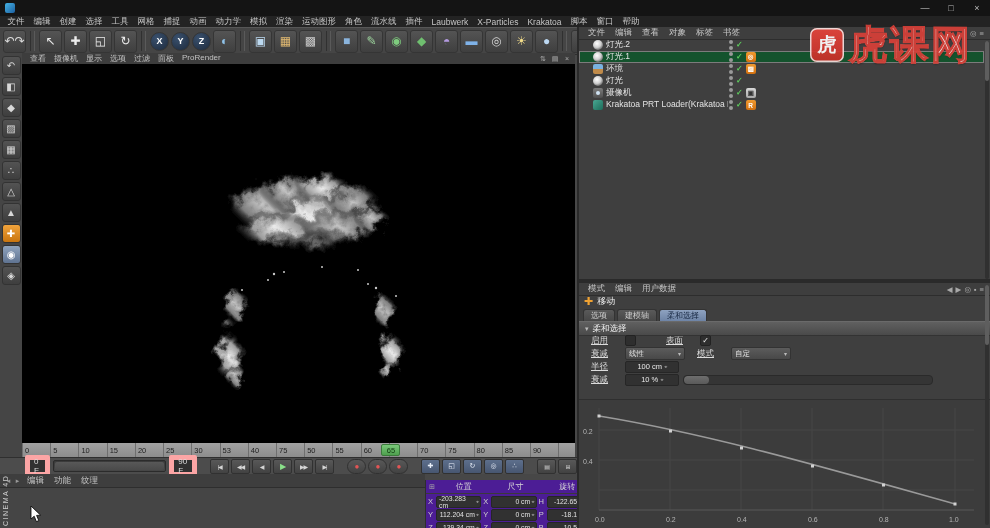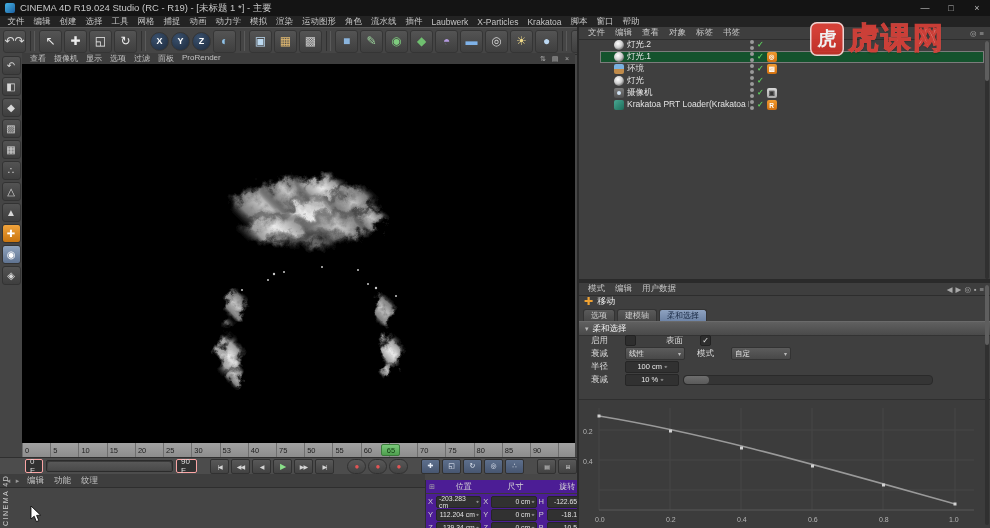--- a/index.html
+++ b/index.html
@@ -31,21 +31,21 @@
   .vp-corner{margin-left:auto;display:flex;gap:2px;padding-right:3px;}
   .vp-corner .ci{font-size:7px;color:#aaa;width:10px;text-align:center;}
   .vp-canvas{position:absolute;left:0;top:11px;width:553px;height:379px;background:#000;overflow:hidden;}
   
   .vp-ruler{position:absolute;left:0;top:390px;width:553px;height:14px;background:linear-gradient(#a2a2a2,#8d8d8d);display:flex;align-items:center;overflow:hidden;}
   .tick{flex:1 1 0;font-size:7.5px;color:#1e1e1e;padding-left:2px;border-left:1px solid #6f6f6f;height:100%;display:flex;align-items:center;}
   .ruler-tail{flex:0.55 1 0;}
   .playhead{position:absolute;left:65%;top:1px;bottom:1px;width:17px;background:linear-gradient(#79c879,#4ea04e);border:1px solid #3c7a3c;border-radius:2px;display:flex;align-items:center;justify-content:center;font-size:7.5px;color:#123a12;}
   
   .transport{position:absolute;left:0;top:457px;width:577px;height:17px;background:#4c4c4c;border-top:1px solid #2f2f2f;display:flex;align-items:center;padding-left:25px;gap:3px;box-sizing:border-box;}
-  .t-field{height:12px;background:#313131;border:1px solid #fca5a5;border-radius:2px;display:flex;align-items:center;padding:0 4px;font-size:8px;color:#ddd;}
+  .t-field{height:12px;background:#313131;border:5px solid #fca5a5;border-radius:2px;display:flex;align-items:center;padding:0 4px;font-size:8px;color:#ddd;}
   .t-groove{width:182px;height:10px;background:linear-gradient(#3a3a3a,#474747);border:1px solid #2b2b2b;border-radius:2px;position:relative;}
   .t-groove::after{content:"";position:absolute;left:1px;right:1px;top:1px;bottom:1px;background:linear-gradient(#585858,#4a4a4a);border-radius:2px;}
   .t-btn{width:17px;height:13px;flex:0 0 auto;background:linear-gradient(#585858,#424242);border:1px solid #313131;border-radius:2px;display:flex;align-items:center;justify-content:center;font-size:6px;color:#d5d5d5;letter-spacing:-1px;}
   .t-btn.accent{color:#8ae08a;font-size:8px;}
   .t-btn.rec{border-radius:8px;color:#e25555;font-size:8px;}
   .t-btn.keyb{background:linear-gradient(#5d6f8c,#475671);color:#e8eef8;font-size:7px;letter-spacing:0;}
   .grp-gap{width:7px;flex:0 0 auto;}
   
   .mat-panel{position:absolute;left:0;top:474px;width:425px;height:54px;background:#454545;}
   .mat-menu{height:13px;background:#3e3e3e;border-bottom:1px solid #2e2e2e;display:flex;align-items:center;padding-left:4px;}
@@ -61,21 +61,21 @@
   .c-cell{display:flex;align-items:center;gap:2px;}
   .c-ax{width:7px;font-size:7.5px;color:#cfcfcf;text-align:center;}
   .c-field{flex:1;height:10px;background:#313131;border:1px solid #262626;border-radius:2px;font-size:6.8px;color:#e2e2e2;display:flex;align-items:center;justify-content:flex-end;padding:0 2px;position:relative;}
   .c-field::after{content:"◂▸";font-size:4.5px;color:#8a8a8a;margin-left:1px;letter-spacing:-1px;}
   
   .right-panel{position:absolute;left:577px;top:27px;width:413px;height:501px;background:#3f3f3f;border-left:2px solid #2a2a2a;box-sizing:border-box;}
   .om-menu{position:absolute;left:0;top:0;right:0;height:12px;background:#3e3e3e;border-bottom:1px solid #2d2d2d;display:flex;align-items:center;padding-left:4px;}
   .om-menu .mi,.am-menu .mi{padding:0 5px;font-size:8.5px;color:#c6c6c6;}
   .panel-right-icons{margin-left:auto;display:flex;gap:3px;padding-right:6px;}
   .panel-right-icons .ci{font-size:7.5px;color:#a8a8a8;}
-  .om-list{position:absolute;left:0;top:12px;right:6px;height:72px;padding-left:21px;}
+  .om-list{position:absolute;left:0;top:12px;right:6px;height:72px;}
   .om-row{height:12px;display:flex;align-items:center;padding-left:14px;position:relative;font-size:8.5px;color:#e4e4e4;}
   .om-row.selected{background:#14532d;outline:1px solid #7c7c7c;outline-offset:-1px;}
   .oi{width:10px;height:10px;flex:0 0 auto;margin-right:3px;border-radius:2px;}
   .oi-light{border-radius:50%;background:radial-gradient(circle at 40% 35%,#ffffff,#cfcfcf 45%,#5a5a5a 80%);}
   .oi-environment{background:linear-gradient(#79b1e0 55%,#c08b4a 55%);}
   .oi-camera{background:linear-gradient(#7c7c7c,#4f4f4f);position:relative;}
   .oi-camera::after{content:"";position:absolute;left:3px;top:3px;width:4px;height:4px;border-radius:50%;background:#cfe2f2;}
   .oi-krakatoa{background:linear-gradient(135deg,#49a893,#1d6b59);}
   .om-name{white-space:nowrap;overflow:hidden;max-width:122px;}
   .om-toggles{position:absolute;left:150px;display:flex;align-items:center;gap:3px;}
@@ -94,44 +94,43 @@
   .am-menu{position:absolute;left:0;top:256px;right:0;height:12px;background:#3e3e3e;border-bottom:1px solid #2d2d2d;display:flex;align-items:center;padding-left:4px;}
   .am-tool{position:absolute;left:0;top:268px;right:0;height:13px;display:flex;align-items:center;padding-left:5px;gap:4px;font-size:9px;color:#efefef;}
   .tool-badge{color:#f0a232;font-size:11px;line-height:1;}
   .am-tabs{position:absolute;left:0;top:281px;right:0;height:13px;display:flex;align-items:flex-end;padding-left:4px;gap:2px;}
   .am-tab{height:11px;padding:0 7px;background:linear-gradient(#5a5a5a,#474747);border:1px solid #333;border-bottom:none;border-radius:3px 3px 0 0;font-size:8px;color:#cfcfcf;display:flex;align-items:center;}
   .am-tab.active{background:linear-gradient(#8ea2c0,#6e84a6);color:#10203a;}
   .am-section{position:absolute;left:0;top:294px;right:0;height:13px;background:linear-gradient(#606060,#4a4a4a);border-top:1px solid #6a6a6a;border-bottom:1px solid #333;display:flex;align-items:center;padding-left:6px;font-size:8.5px;color:#f0f0f0;}
   .am-section::before{content:"▾";font-size:7px;color:#bbb;margin-right:4px;}
   .am-rows{position:absolute;left:0;top:307px;right:0;}
   .am-row{height:13px;display:flex;align-items:center;padding-left:12px;gap:4px;font-size:8.5px;color:#dcdcdc;}
-  .am-label{min-width:30px;white-space:nowrap;}
+  .am-label{min-width:30px;white-space:nowrap;text-decoration:underline;}
   .am-label.second{margin-left:26px;}
   .chkbox{width:9px;height:9px;background:#2e2e2e;border:1px solid #222;border-radius:2px;display:flex;align-items:center;justify-content:center;font-size:8px;color:#eee;line-height:1;}
   .dropdown{min-width:52px;height:11px;background:linear-gradient(#5c5c5c,#484848);border:1px solid #333;border-radius:2px;display:flex;align-items:center;justify-content:space-between;padding:0 3px;font-size:7.5px;color:#e2e2e2;}
   .dropdown .dd-arrow::after{content:"▾";font-size:6px;color:#bbb;}
   .val-field{min-width:46px;height:10px;background:#313131;border:1px solid #262626;border-radius:2px;display:flex;align-items:center;justify-content:center;padding:0 3px;font-size:7.5px;color:#e8e8e8;}
   .val-field::after{content:"◂▸";font-size:4.5px;color:#8a8a8a;margin-left:2px;letter-spacing:-1px;}
   .slider-track{width:248px;height:8px;background:#353535;border:1px solid #2a2a2a;border-radius:4px;position:relative;overflow:hidden;}
   .slider-fill{position:absolute;left:0;top:0;bottom:0;background:linear-gradient(#6e6e6e,#5a5a5a);border-radius:4px;}
   .am-curve{position:absolute;left:0;top:372px;right:0;bottom:0;background:#3c3c3c;border-top:1px solid #2f2f2f;}
   
   .watermark{position:absolute;left:810px;top:18px;display:flex;align-items:center;gap:5px;z-index:50;opacity:0.92;pointer-events:none;}
   .wm-logo{width:34px;height:34px;border-radius:7px;background:linear-gradient(#e8463c,#c92f27);display:flex;align-items:center;justify-content:center;color:#fff;font-size:19px;font-weight:bold;box-shadow:0 0 0 1.5px rgba(255,255,255,.85) inset;}
-  .wm-text{font-size:30px;font-weight:bold;color:#fdfdfd;-webkit-text-stroke:1.2px #d84038;letter-spacing:2px;text-shadow:0 1px 2px rgba(0,0,0,.4);}
+  .wm-text{font-size:39px;font-weight:bold;color:#fdfdfd;-webkit-text-stroke:1.2px #d84038;letter-spacing:2px;text-shadow:0 1px 2px rgba(0,0,0,.4);}
   .cursor{position:absolute;left:30px;top:506px;z-index:60;pointer-events:none;}
 </style>
 </head>
 <body>
 
 <div class="window">
 
   <div class="titlebar">
     <span class="app-icon"></span>
-    <span class="title-text">CINEMA 4D R19.024 Studio (RC - R19) - [未标题 1 *] - 主要</span>
     <span class="win-controls">
         <span class="win-btn">—</span>
         <span class="win-btn">□</span>
         <span class="win-btn">×</span>
       </span>
   </div>
 
   <div class="menubar">
       <span class="mi">文件</span>
       <span class="mi">编辑</span>

